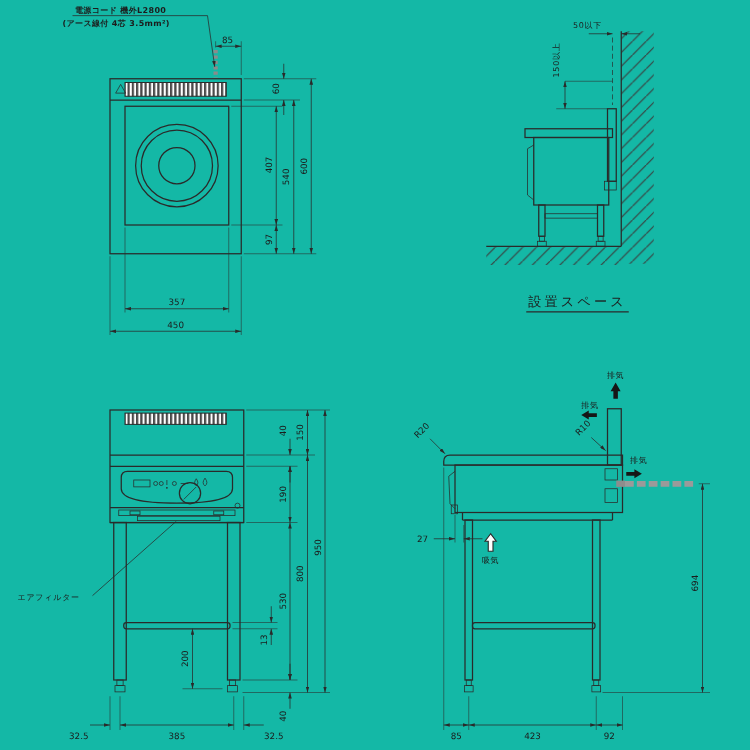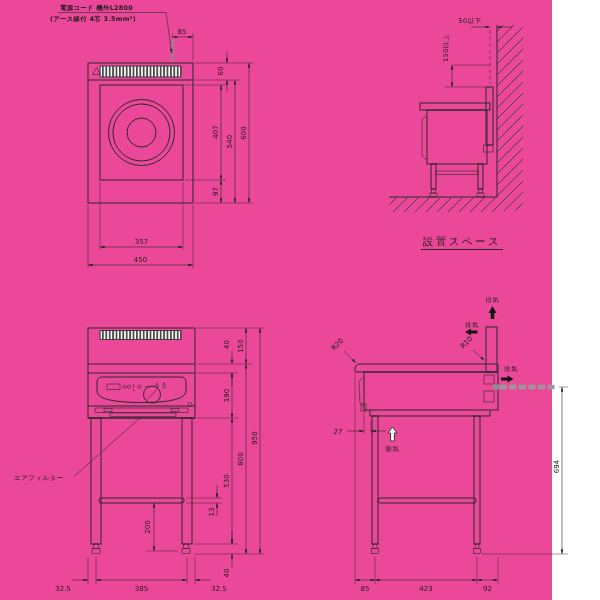--- a/index.html
+++ b/index.html
@@ -1,16 +1,16 @@
 <!DOCTYPE html>
 <html><head>
 <meta charset="utf-8">
 <style>
   html,body{margin:0;padding:0;background:#fff;}
-  .canvas{width:552px;height:600px;background:#ec4899;position:relative;font-family:"DejaVu Sans",sans-serif;}
+  .canvas{width:600px;height:600px;background:#14b8a6;position:relative;font-family:"DejaVu Sans",sans-serif;}
   svg{display:block;}
   .out{stroke:#2a2a2a;stroke-width:1;fill:none;}
   .thin{stroke:#2a2a2a;stroke-width:0.6;fill:none;}
   .ext{stroke:#2a2a2a;stroke-width:0.45;fill:none;}
   .dim{stroke:#2a2a2a;stroke-width:0.6;fill:none;}
   .dash{stroke:#2a2a2a;stroke-width:0.55;fill:none;stroke-dasharray:4 2.5;}
   .cord{stroke:#8b8b8b;stroke-width:3.4;fill:none;stroke-dasharray:2.6 1.7;}
   .cord2{stroke:#9a9a9a;stroke-width:4.6;fill:none;stroke-dasharray:7 2.5;}
   .blk{fill:#161616;stroke:none;}
   .hol{fill:#fff;stroke:#2a2a2a;stroke-width:0.9;}

